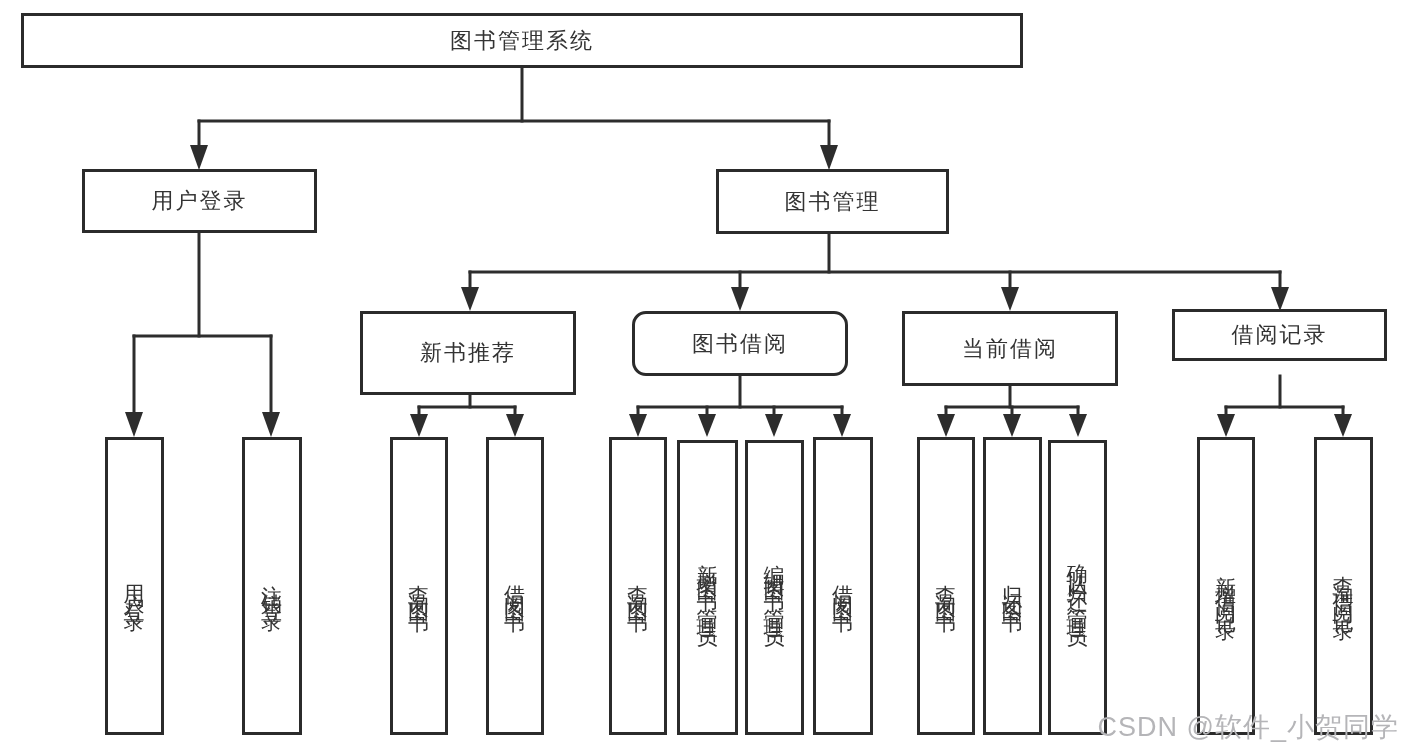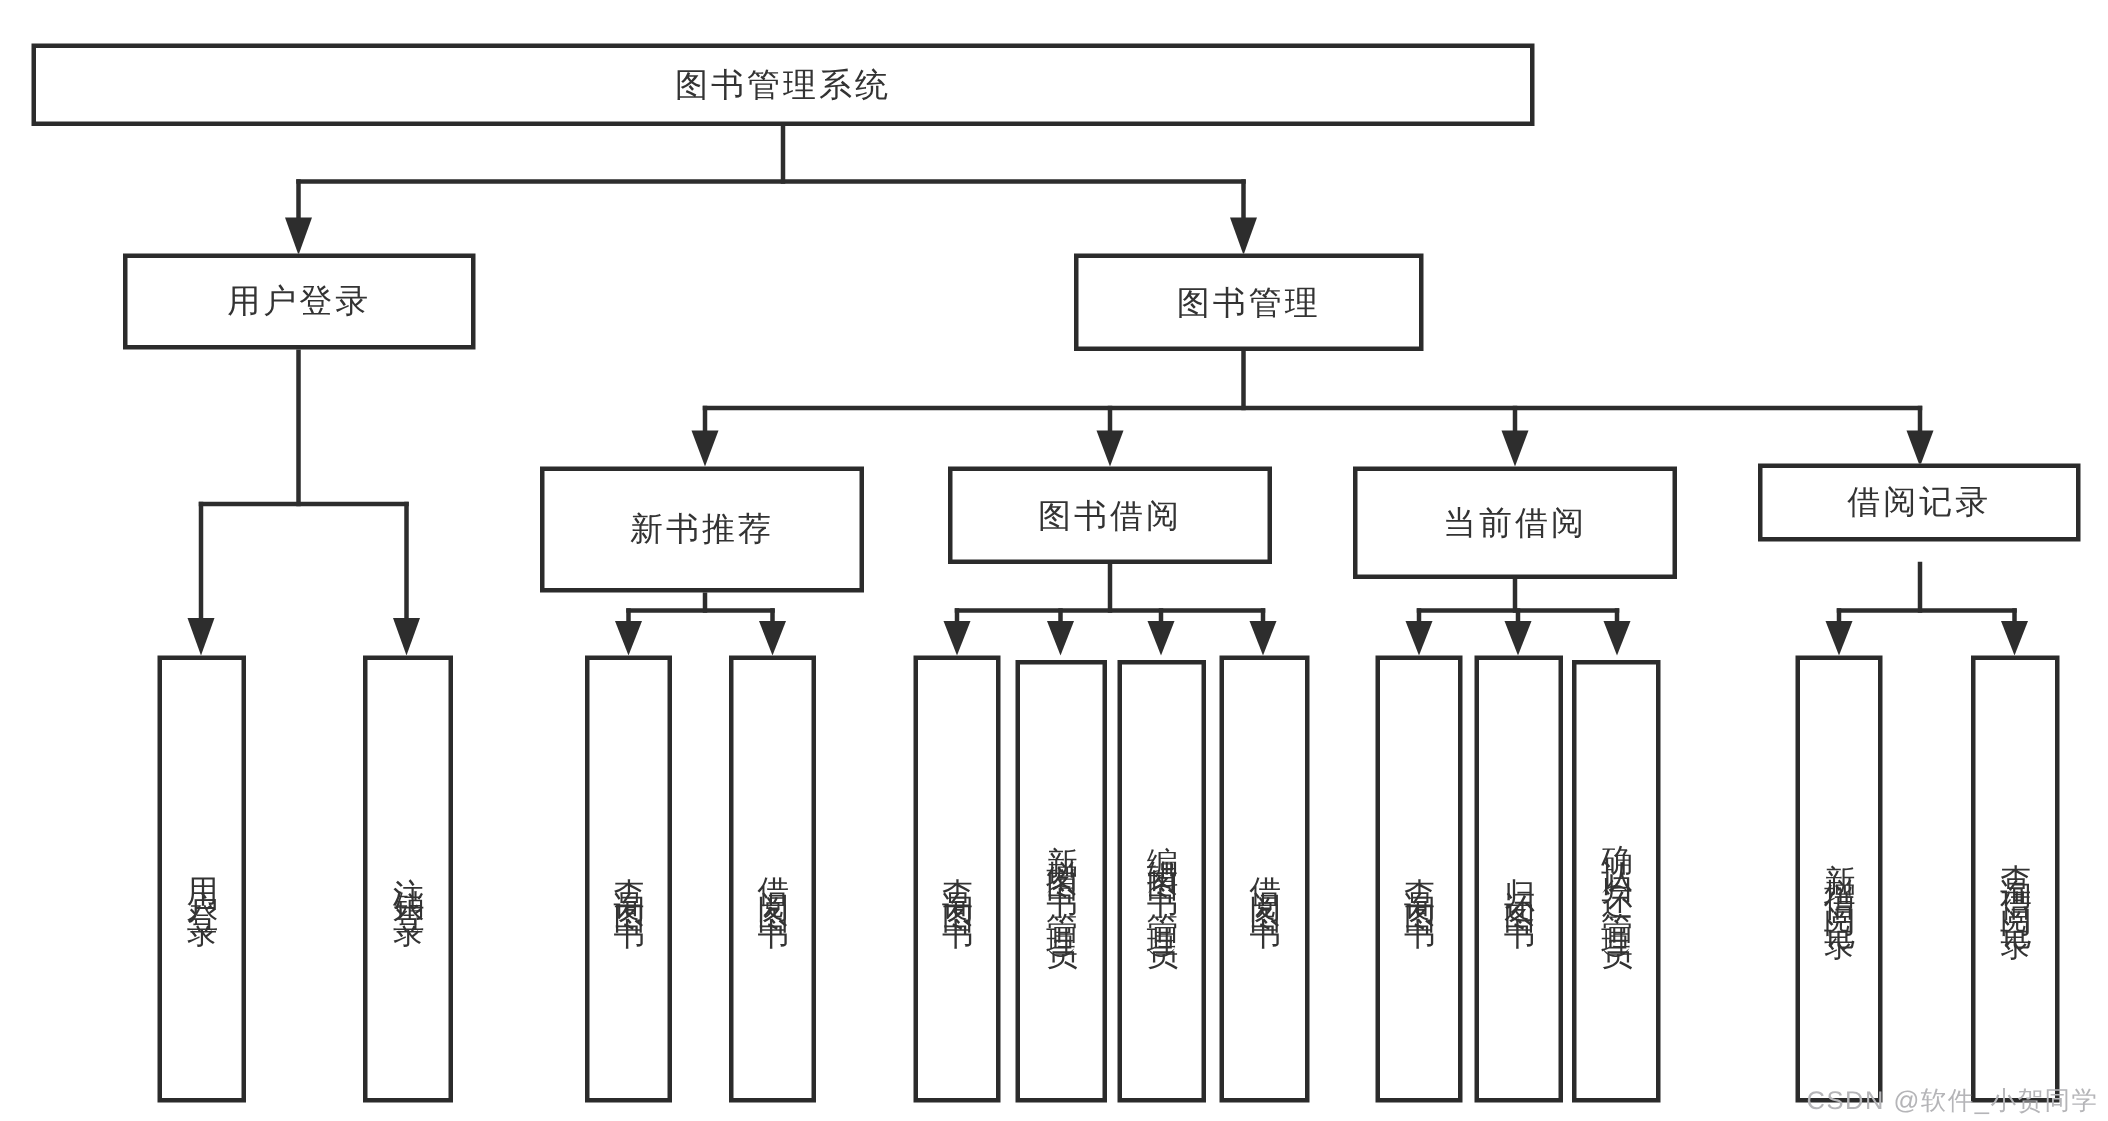--- a/index.html
+++ b/index.html
@@ -36,21 +36,21 @@
     display:flex;align-items:center;justify-content:center;
     writing-mode:vertical-rl;
     text-orientation:mixed;
     font-size:21px;color:var(--text);
     letter-spacing:9px;
     line-height:1;
   }
   .watermark{
     position:absolute;
     right:6px;bottom:2px;
-    font-size:17px;
+    font-size:27px;
     color:var(--wm);
     letter-spacing:1px;
     white-space:nowrap;
   }
 </style>
 </head>
 <body>
 
 <div class="canvas">
 
@@ -120,30 +120,30 @@
 
       <polygon points="937,414 955,414 946,437"></polygon>
       <polygon points="1003,414 1021,414 1012,437"></polygon>
       <polygon points="1069,414 1087,414 1078,437"></polygon>
 
       <polygon points="1217,414 1235,414 1226,437"></polygon>
       <polygon points="1334,414 1352,414 1343,437"></polygon>
     </g>
   </svg>
 
-  <div class="hbox" style="left:21px;top:13px;width:1002px;height:55px;margin-top:16px;">图书管理系统</div>
+  <div class="hbox" style="left:21px;top:13px;width:1002px;height:55px;">图书管理系统</div>
 
   <div class="hbox" style="left:82px;top:169px;width:235px;height:64px;">用户登录</div>
   <div class="hbox" style="left:716px;top:169px;width:233px;height:65px;">图书管理</div>
 
   <div class="vbox" style="left:105px;top:437px;width:59px;height:298px;">用户登录</div>
   <div class="vbox" style="left:242px;top:437px;width:60px;height:298px;">注销登录</div>
 
   <div class="hbox" style="left:360px;top:311px;width:216px;height:84px;">新书推荐</div>
-  <div class="hbox" style="left:632px;top:311px;width:216px;height:65px;">图书借阅</div>
+  <div class="hbox" style="left:632px;top:311px;width:216px;height:65px;border-radius:14px;">图书借阅</div>
   <div class="hbox" style="left:902px;top:311px;width:216px;height:75px;">当前借阅</div>
   <div class="hbox" style="left:1172px;top:309px;width:215px;height:52px;">借阅记录</div>
 
   <div class="vbox" style="left:390px;top:437px;width:58px;height:298px;">查询图书</div>
   <div class="vbox" style="left:486px;top:437px;width:58px;height:298px;">借阅图书</div>
 
   <div class="vbox" style="left:609px;top:437px;width:58px;height:298px;">查询图书</div>
   <div class="vbox" style="left:677px;top:440px;width:61px;height:295px;">新增图书（管理员）</div>
   <div class="vbox" style="left:745px;top:440px;width:59px;height:295px;">编辑图书（管理员）</div>
   <div class="vbox" style="left:813px;top:437px;width:60px;height:298px;">借阅图书</div>

